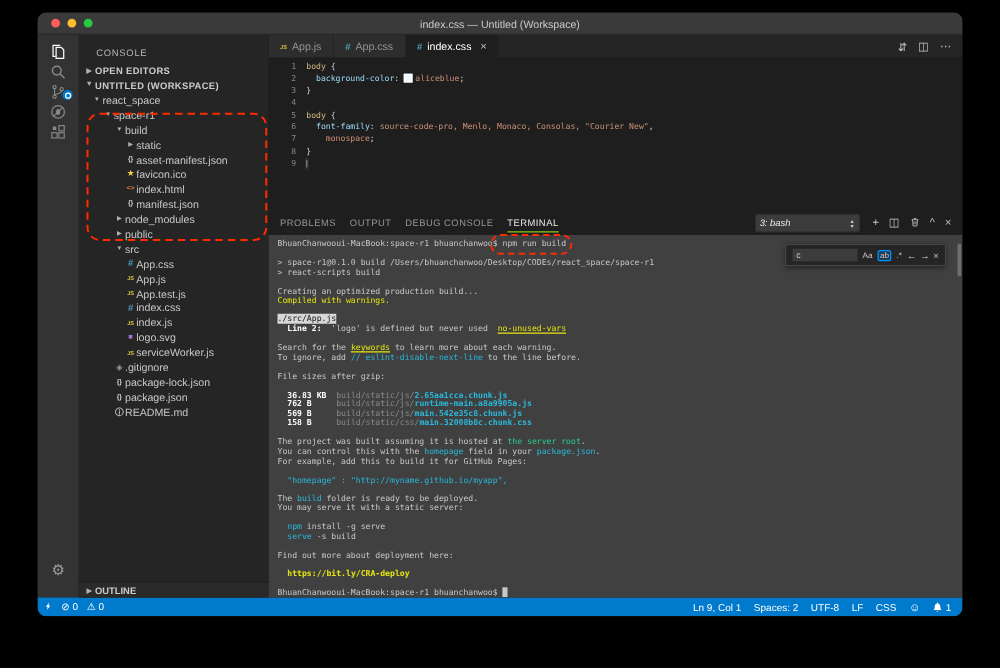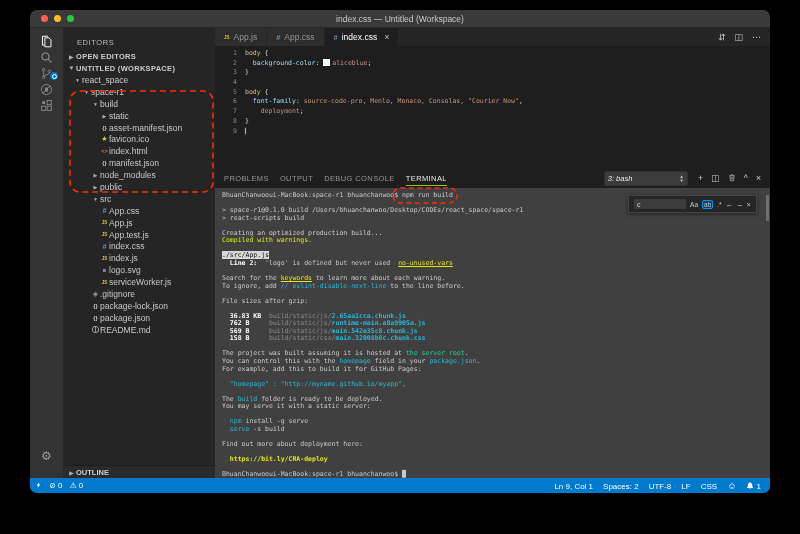--- a/index.html
+++ b/index.html
@@ -142,21 +142,21 @@
             <rect x="1.8" y="8.8" width="5.2" height="5.2" fill="none" stroke="currentColor" stroke-width="1.1"></rect>
             <rect x="8.8" y="8.8" width="5.2" height="5.2" fill="none" stroke="currentColor" stroke-width="1.1"></rect>
             <rect x="8.8" y="1.8" width="5.2" height="5.2" fill="none" stroke="currentColor" stroke-width="1.1"></rect>
             <rect x="2.8" y="2.8" width="3.4" height="3.4" fill="currentColor"></rect>
           </svg>
       </div>
       <div class="ab-gear">⚙</div>
     </div>
 
     <div class="sidebar">
-      <div class="sb-title">EDITORS</div>
+      <div class="sb-title">CONSOLE</div>
       <div class="sb-section">
         <span class="arr">▶</span>
         <span>OPEN EDITORS</span>
       </div>
       <div class="sb-section">
         <span class="arr">▼</span>
         <span>UNTITLED (WORKSPACE)</span>
       </div>
       <div class="tree" id="file-tree">
           <div class="row" style="padding-left: 10px;">
@@ -298,21 +298,21 @@
           <div class="eline">
             <span class="ln">5</span>
             <span class="code"><span class="e-sel">body</span><span class="e-pun"> {</span></span>
           </div>
           <div class="eline">
             <span class="ln">6</span>
             <span class="code"><span class="e-pun">  </span><span class="e-prop">font-family</span><span class="e-pun">: </span><span class="e-val">source-code-pro, Menlo, Monaco, Consolas, "Courier New"</span><span class="e-pun">,</span></span>
           </div>
           <div class="eline">
             <span class="ln">7</span>
-            <span class="code"><span class="e-val">    deployment</span><span class="e-pun">;</span></span>
+            <span class="code"><span class="e-val">    monospace</span><span class="e-pun">;</span></span>
           </div>
           <div class="eline">
             <span class="ln">8</span>
             <span class="code"><span class="e-pun">}</span></span>
           </div>
           <div class="eline">
             <span class="ln">9</span>
             <span class="code curline"><span class="caret"></span></span>
           </div>
         </div>

